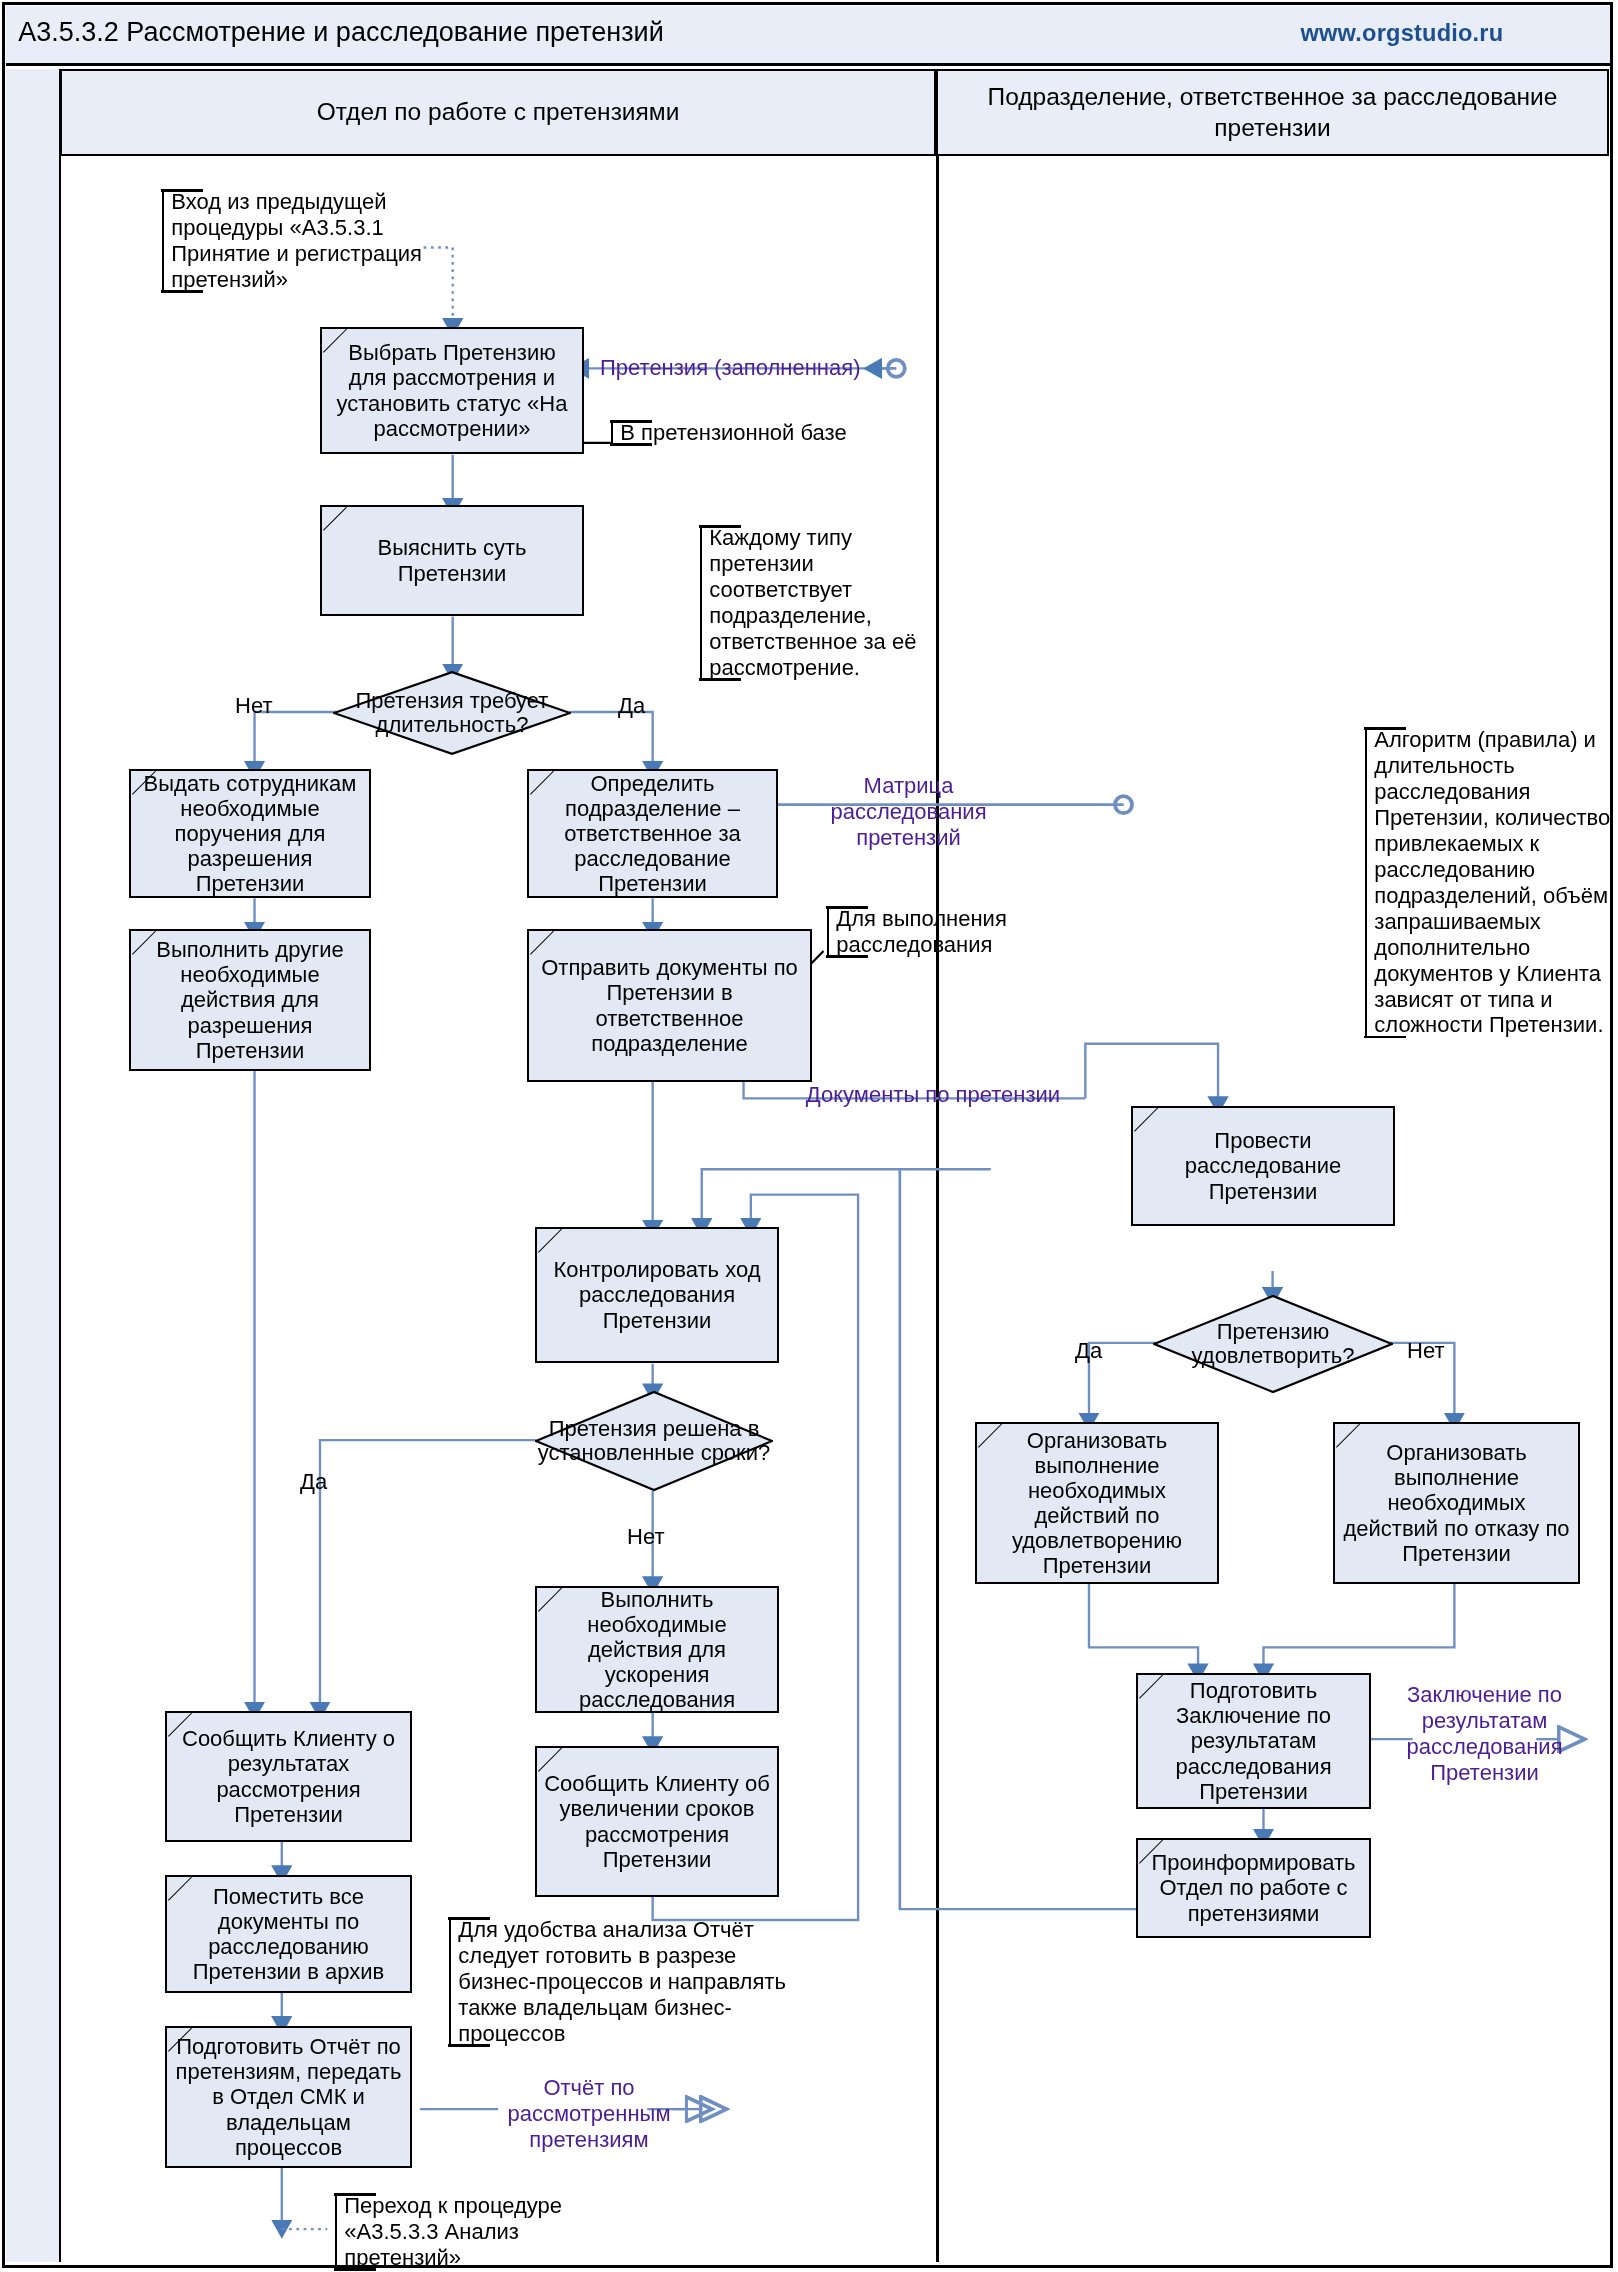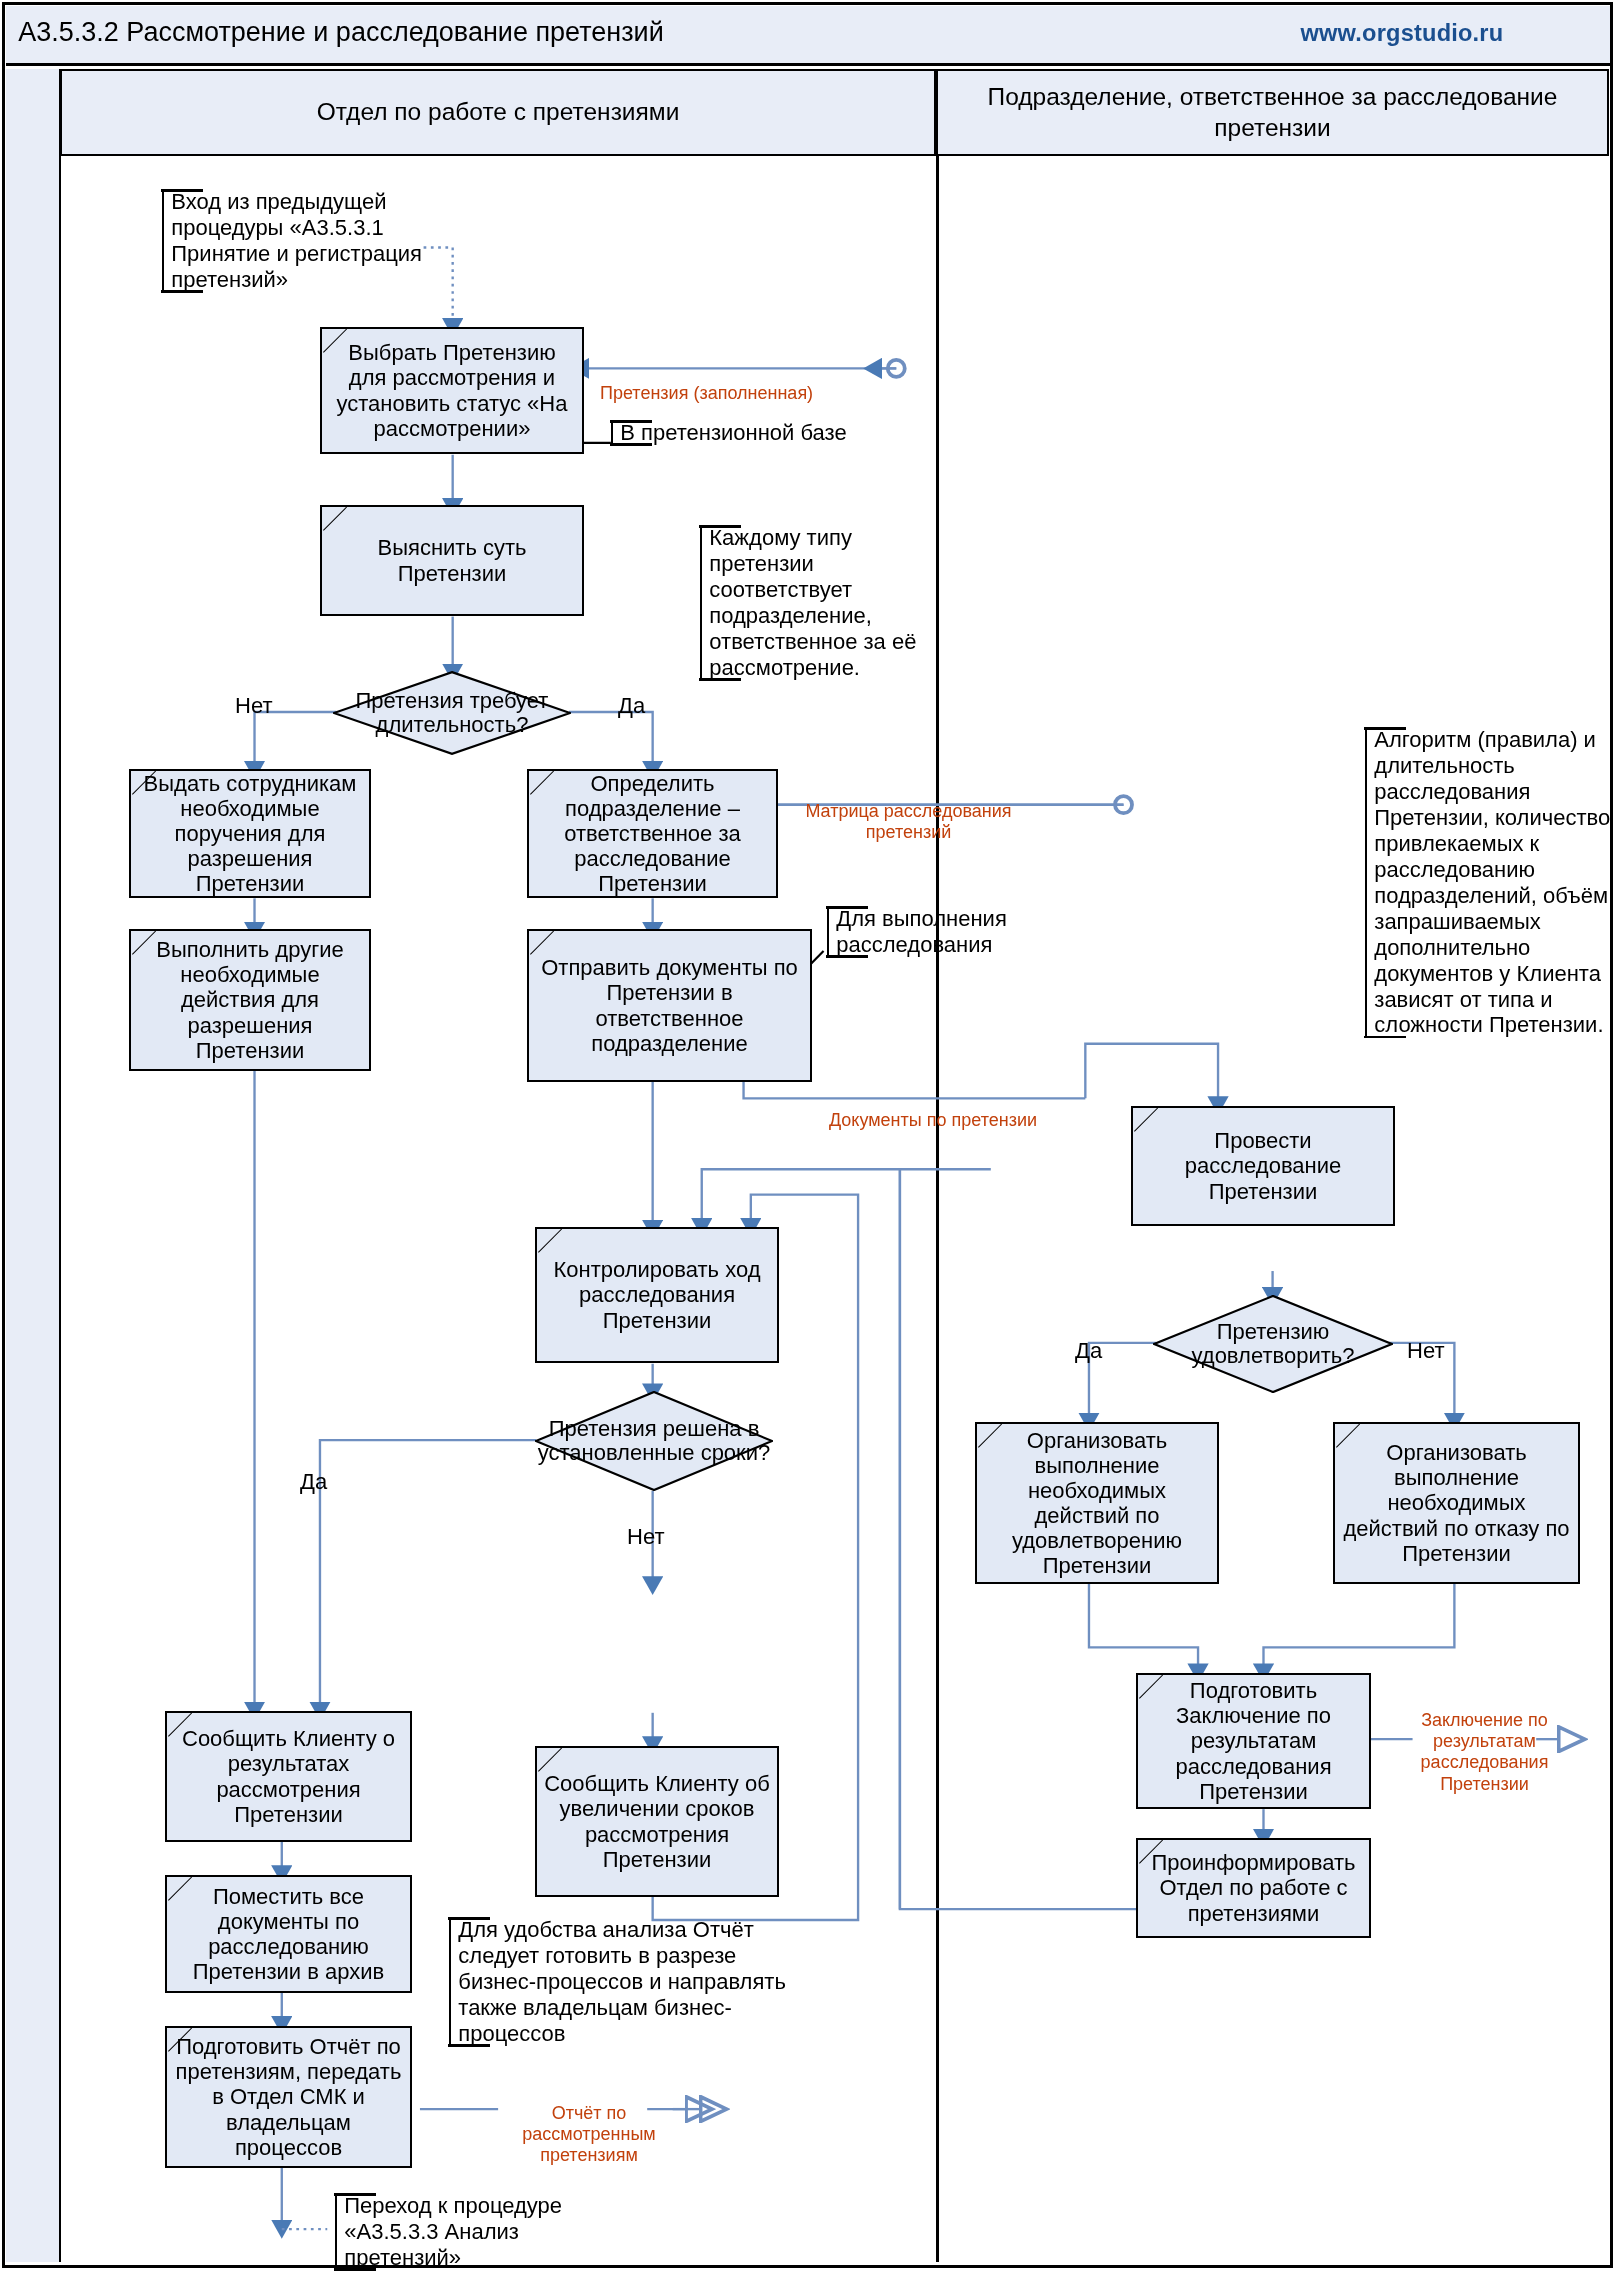--- a/index.html
+++ b/index.html
@@ -41,21 +41,21 @@
       display:flex;align-items:center;justify-content:center;text-align:center;
       font-size:22px;color:#000;line-height:1.1;}
 
   
   .note{position:absolute;font-size:22px;color:#000;line-height:1.18;box-sizing:border-box;}
   .note.brl{border-left:2.7px solid #000;padding-left:7.3px;}
   .note.brl:before{content:"";position:absolute;left:-2.7px;top:0;width:42px;height:2.7px;background:#000;}
   .note.brl:after{content:"";position:absolute;left:-2.7px;bottom:0;width:42px;height:2.7px;background:#000;}
 
   
-  .lbl{position:absolute;font-size:18px;color:#c2410c;line-height:1.18;text-align:center;margin-top:28px;}
+  .lbl{position:absolute;font-size:22px;color:#4c1d95;line-height:1.18;text-align:center;}
   .lbl.left{text-align:left;}
   .ynlbl{position:absolute;font-size:22px;color:#000;}
 
   svg.wires{position:absolute;left:0;top:0;width:1618px;height:2273px;pointer-events:none;}
 </style>
 </head>
 <body>
 
 <div id="page">
 
@@ -261,20 +261,24 @@
 
   <div class="diamond" style="left:535px;top:1391px;width:238px;height:100px;">
     <svg width="238" height="100" viewBox="0 0 262 110">
         <polygon points="131,1 261,55 131,109 1,55" fill="#e2e9f5" stroke="#000" stroke-width="2.4"></polygon>
       </svg>
     <div class="dtext">Претензия решена в установленные сроки?</div>
   </div>
   <div class="ynlbl" style="left:300px;top:1469px;">Да</div>
   <div class="ynlbl" style="left:627px;top:1524px;">Нет</div>
 
+  <div class="pbox" style="left:535px;top:1586px;width:244px;height:127px;">
+    <span class="corner"></span>
+    <span>Выполнить необходимые действия для ускорения расследования</span>
+  </div>
 
   <div class="pbox" style="left:535px;top:1746px;width:244px;height:151px;">
     <span class="corner"></span>
     <span>Сообщить Клиенту об увеличении сроков рассмотрения Претензии</span>
   </div>
 
   <div class="pbox" style="left:165px;top:1711px;width:247px;height:131px;">
     <span class="corner"></span>
     <span>Сообщить Клиенту о результатах рассмотрения Претензии</span>
   </div>

